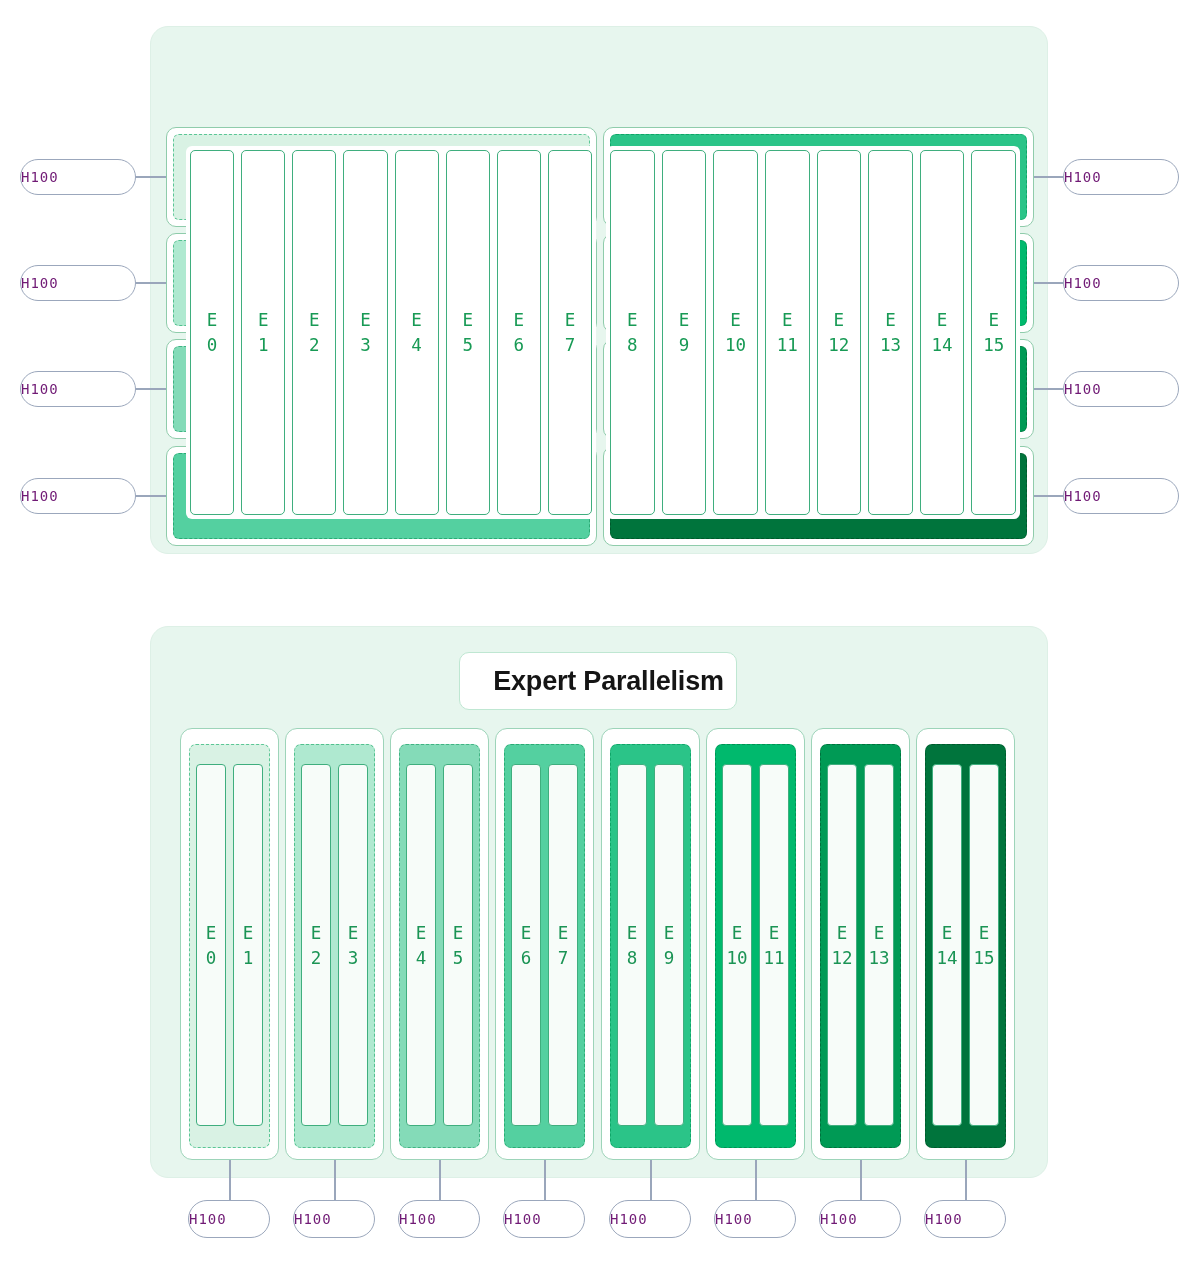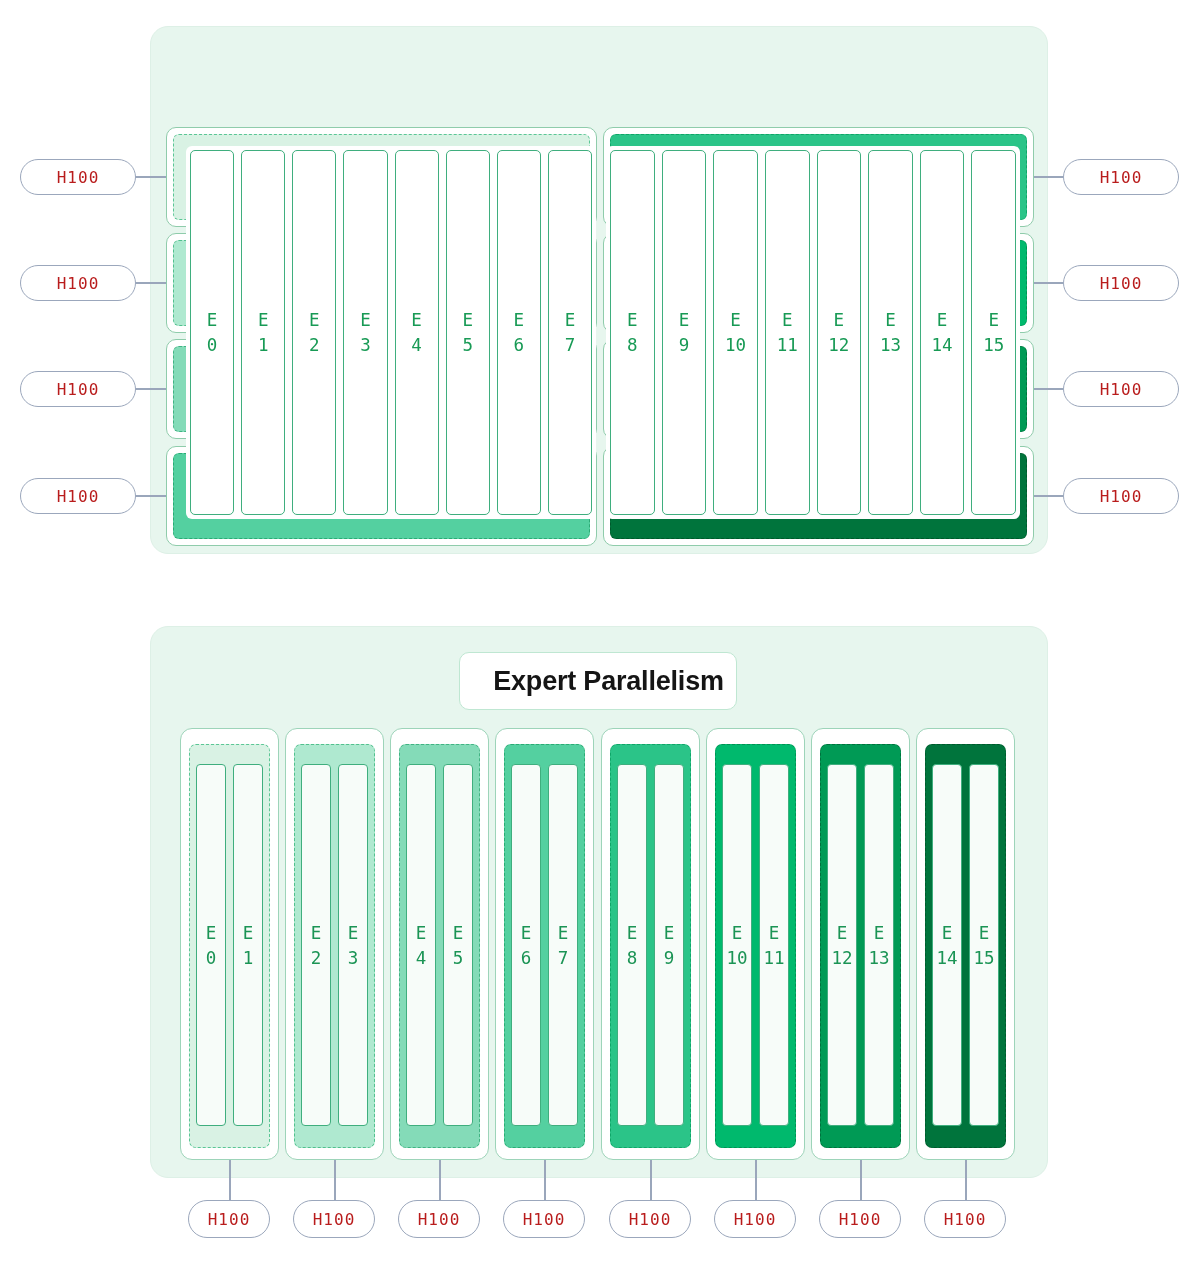--- a/index.html
+++ b/index.html
@@ -11,22 +11,22 @@
 
   .title-box{position:absolute;background:#ffffff;border:1.5px solid #bfe7d2;border-radius:10px;
              display:flex;align-items:center;justify-content:center;
              font-family:"Liberation Sans",sans-serif;font-size:27px;font-weight:600;
              letter-spacing:-0.2px;color:#151515;box-sizing:border-box;}
   .title-top{left:459px;top:52px;width:280px;height:58px;}
   .title-bottom{left:459px;top:652px;width:278px;height:58px;padding-left:21px;}
 
   
   .hpill{position:absolute;width:116px;height:36px;background:#ffffff;border:1.5px solid #9ba7bc;
-         border-radius:18px;display:flex;align-items:center;justify-content:center;
-         font-size:16px;letter-spacing:1px;color:#b91c1c;box-sizing:border-box;}
+         border-radius:18px;display:flex;align-items:center;justify-content:flex-start;
+         font-size:14px;letter-spacing:1px;color:#701a75;box-sizing:border-box;}
   .hpill-b{width:82px;height:38px;border-radius:19px;}
   .hline{position:absolute;height:1.5px;background:#9aa6bb;}
   .vline{position:absolute;width:1.5px;background:#9aa6bb;}
 
   
   .row-box{position:absolute;width:431px;height:100px;background:#ffffff;border:1.4px solid #8fccab;
            border-radius:10px;box-sizing:border-box;}
   .row-fill{position:absolute;left:6px;right:6px;top:6px;bottom:6px;border-radius:6px;
             border:1.5px dashed transparent;box-sizing:border-box;}
 

